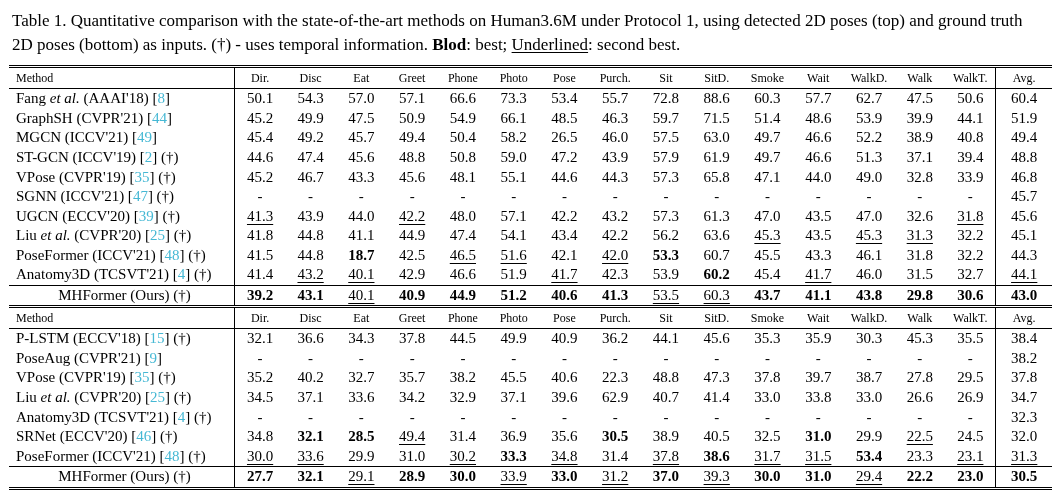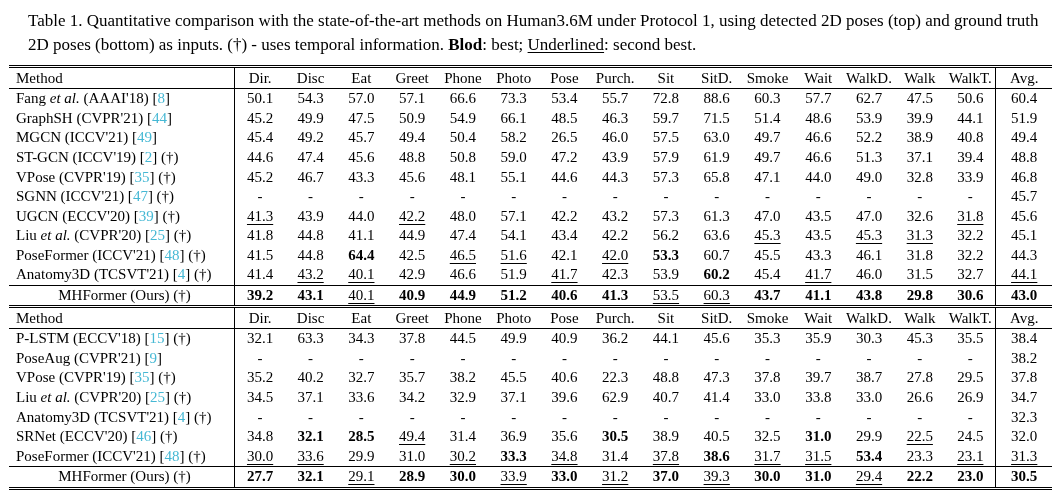--- a/index.html
+++ b/index.html
@@ -12,21 +12,21 @@
   }
   .page {
     position: relative;
     width: 1061px;
     height: 496px;
     font-family: "Liberation Serif", serif;
     color: #000;
   }
   .caption {
     margin: 0;
-    padding: 9px 14px 6px 28px;
+    padding: 9px 14px 6px 12px;
     font-size: 17px;
     line-height: 1.42;
     text-align: left;
   }
   .caption .ul { text-decoration: underline; text-underline-offset: 2px; }
   table.results {
     border-collapse: collapse;
     table-layout: fixed;
     width: 1043px;
     margin-left: 9px;
@@ -39,21 +39,21 @@
   td {
     padding: 0 1px;
     height: 19.6px;
     text-align: center;
     white-space: nowrap;
     overflow: hidden;
     font-weight: normal;
   }
   td.method { text-align: left; padding-left: 7px; }
   td.vl { border-left: 1px solid #000; }
-  tr.header td { border-bottom: 1px solid #000; font-size: 15px; }
+  tr.header td { border-bottom: 1px solid #000; font-size: 12px; }
   tr.header.first td { border-top: 3px double #000; }
   tr.ours td { border-top: 1px solid #000; border-bottom: 3px double #000; text-align: center; }
   .best { font-weight: bold; }
   .second { text-decoration: underline; text-underline-offset: 2.5px; }
   .cite { color: var(--cite-color, #45b8d4); }
   .watermark {
     position: absolute;
     left: 826px;
     top: 434px;
     font-family: "DejaVu Sans", sans-serif;
@@ -262,21 +262,21 @@
           <td class=""><span class="">43.5</span></td>
           <td class=""><span class="second">45.3</span></td>
           <td class=""><span class="second">31.3</span></td>
           <td class=""><span class="">32.2</span></td>
           <td class=" vl"><span class="">45.1</span></td>
         </tr>
         <tr class="">
           <td class="method">PoseFormer (ICCV'21) [<span class="cite">48</span>] (†)</td>
           <td class=" vl"><span class="">41.5</span></td>
           <td class=""><span class="">44.8</span></td>
-          <td class=""><span class="best">64.4</span></td>
+          <td class=""><span class="best">18.7</span></td>
           <td class=""><span class="">42.5</span></td>
           <td class=""><span class="second">46.5</span></td>
           <td class=""><span class="second">51.6</span></td>
           <td class=""><span class="">42.1</span></td>
           <td class=""><span class="second">42.0</span></td>
           <td class=""><span class="best">53.3</span></td>
           <td class=""><span class="">60.7</span></td>
           <td class=""><span class="">45.5</span></td>
           <td class=""><span class="">43.3</span></td>
           <td class=""><span class="">46.1</span></td>
@@ -339,21 +339,21 @@
           <td class="">Smoke</td>
           <td class="">Wait</td>
           <td class="">WalkD.</td>
           <td class="">Walk</td>
           <td class="">WalkT.</td>
           <td class=" vl">Avg.</td>
         </tr>
         <tr class="">
           <td class="method">P-LSTM (ECCV'18) [<span class="cite">15</span>] (†)</td>
           <td class=" vl"><span class="">32.1</span></td>
-          <td class=""><span class="">63.3</span></td>
+          <td class=""><span class="">36.6</span></td>
           <td class=""><span class="">34.3</span></td>
           <td class=""><span class="">37.8</span></td>
           <td class=""><span class="">44.5</span></td>
           <td class=""><span class="">49.9</span></td>
           <td class=""><span class="">40.9</span></td>
           <td class=""><span class="">36.2</span></td>
           <td class=""><span class="">44.1</span></td>
           <td class=""><span class="">45.6</span></td>
           <td class=""><span class="">35.3</span></td>
           <td class=""><span class="">35.9</span></td>

